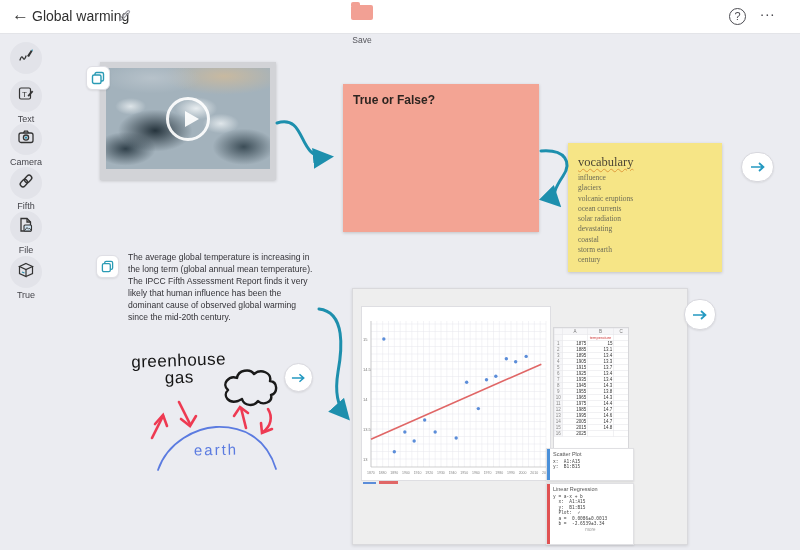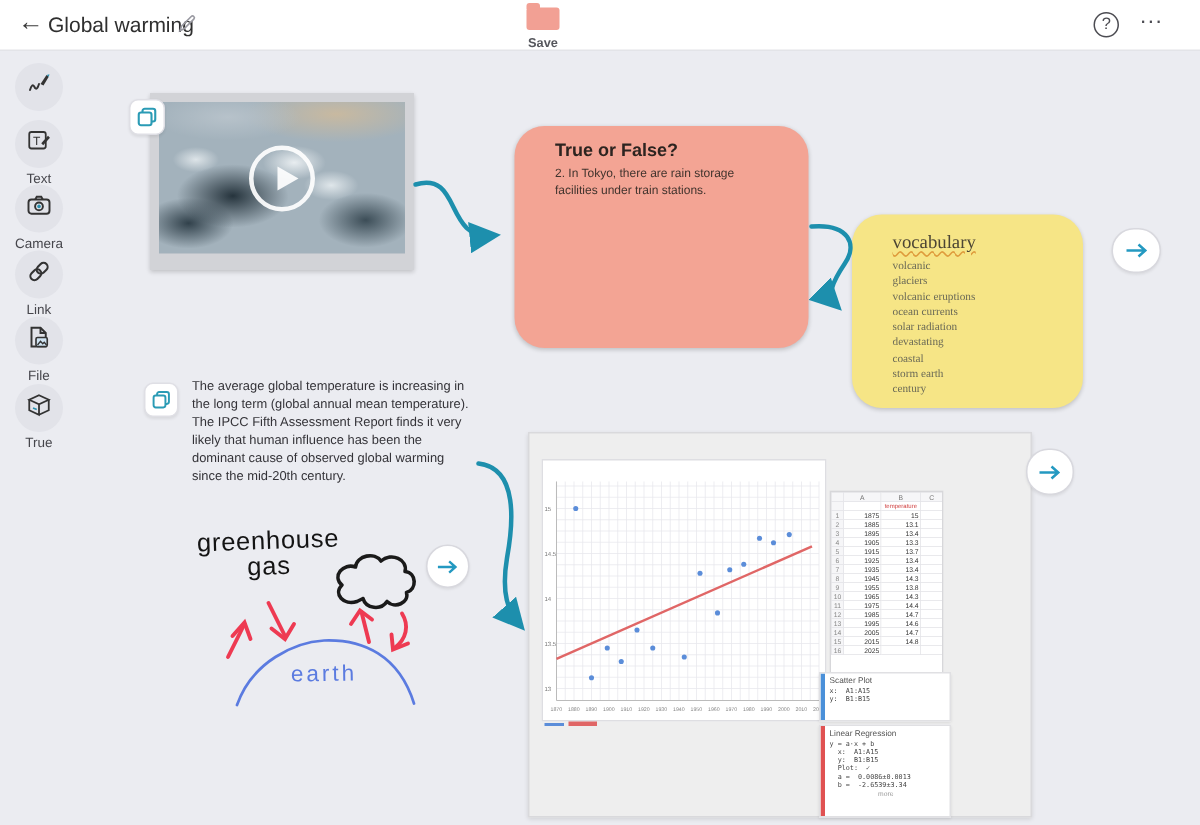--- a/index.html
+++ b/index.html
@@ -9,21 +9,21 @@
   
   .topbar{position:absolute;left:0;top:0;width:800px;height:34px;background:#fff;
           border-bottom:1px solid #e3e4e8;z-index:30;}
   .back{position:absolute;left:12px;top:5px;font-size:17px;color:#3a3a3a;cursor:pointer;}
   .title{position:absolute;left:32px;top:8px;font-size:14px;color:#2f2f2f;}
   .title-edit{position:absolute;left:118px;top:9px;width:14px;height:14px;color:#9a9aa2;}
   .savewrap{position:absolute;left:342px;top:3px;width:40px;text-align:center;cursor:pointer;}
   .folder{position:relative;margin:2px auto 0;width:22px;height:15px;background:#f2a094;border-radius:2px;}
   .folder:before{content:"";position:absolute;left:0;top:-3px;width:9px;height:4px;background:#f2a094;
                  border-radius:2px 2px 0 0;}
-  .savelabel{font-size:8.5px;color:#55565c;margin-top:3px;font-weight:bold;}
+  .savelabel{font-size:8.5px;color:#55565c;margin-top:15px;}
   .help{position:absolute;left:729px;top:8px;width:17px;height:17px;border:1.4px solid #4c4c52;border-radius:50%;
         font-size:11px;line-height:15px;text-align:center;color:#4c4c52;cursor:pointer;}
   .more{position:absolute;left:760px;top:2px;font-size:15px;color:#4c4c52;letter-spacing:1px;cursor:pointer;}
   
   .tool{position:absolute;left:8px;width:36px;text-align:center;z-index:20;}
   .tool .circ{width:32px;height:32px;margin:0 auto;background:#e2e3e9;border-radius:50%;
               display:flex;align-items:center;justify-content:center;cursor:pointer;}
   .tool .tlabel{font-size:9px;color:#46464c;margin-top:2px;}
   
   .badge{position:absolute;width:24px;height:24px;background:#fff;border:1px solid #dfdfe5;border-radius:6px;
@@ -41,21 +41,21 @@
         radial-gradient(ellipse 46px 26px at 12% 80%,#31414b 0%,rgba(49,65,75,0) 65%),
         radial-gradient(ellipse 48px 28px at 84% 78%,#3c4d57 0%,rgba(60,77,87,0) 65%),
         radial-gradient(ellipse 30px 16px at 55% 40%,#e8edf0 0%,rgba(232,237,240,0) 70%),
         radial-gradient(ellipse 26px 14px at 70% 55%,#dfe6ea 0%,rgba(223,230,234,0) 70%),
         radial-gradient(ellipse 22px 12px at 15% 38%,#dde4e8 0%,rgba(221,228,232,0) 70%),
         #a3b2bc;}
   .play{position:absolute;left:50%;top:50%;width:44px;height:44px;margin:-22px 0 0 -22px;border:3px solid #fff;
         border-radius:50%;opacity:.92;cursor:pointer;}
   .play:before{content:"";position:absolute;left:16px;top:11px;border-left:14px solid #fff;
                border-top:8px solid transparent;border-bottom:8px solid transparent;}
-  .note{position:absolute;box-shadow:0 1px 3px rgba(0,0,0,.18);z-index:5;padding:9px 27px;border-radius:20px;}
+  .note{position:absolute;box-shadow:0 1px 3px rgba(0,0,0,.18);z-index:5;padding:9px 10px;}
   .tfnote{left:343px;top:84px;width:196px;height:148px;background:#f3a494;}
   .tfnote .ntitle{font-size:12px;font-weight:bold;color:#2d2420;margin-bottom:4px;}
   .tfnote p{font-size:8px;line-height:10.5px;color:#41332d;margin:0 0 8px 0;}
   .vocab{left:568px;top:143px;width:154px;height:129px;background:#f6e586;font-family:Liberation Serif, serif;}
   .vocab .ntitle{font-size:12.5px;color:#4c4534;margin-bottom:3px;display:inline-block;
                  text-decoration:underline wavy #df9c3c 1px;text-underline-offset:2px;}
   .vocab li{font-size:7.5px;line-height:10.3px;color:#6c6b57;list-style:none;}
   .vocab ul{margin:0;padding:0;}
   .textblock{position:absolute;left:128px;top:251px;width:186px;z-index:5;}
   .textblock p{margin:0;font-size:8.6px;line-height:12px;color:#343338;}
@@ -153,21 +153,21 @@
     <div class="circ">
       <span>
         <svg width="18" height="18" viewBox="0 0 18 18">
             <g transform="rotate(-45 9 9)">
               <rect x="2" y="6.3" width="8" height="5.4" rx="2.7" fill="none" stroke="#333" stroke-width="1.4"></rect>
               <rect x="8" y="6.3" width="8" height="5.4" rx="2.7" fill="none" stroke="#333" stroke-width="1.4"></rect>
             </g>
           </svg>
       </span>
     </div>
-    <div class="tlabel">Link</div>
+    <div class="tlabel">Fifth</div>
   </div>
   <div class="tool" style="top:211px">
     <div class="circ">
       <span>
         <svg width="18" height="18" viewBox="0 0 18 18">
             <path d="M4 2.5 H10 L13.5 6 V15 H4 Z" fill="none" stroke="#333" stroke-width="1.3"></path>
             <path d="M10 2.5 V6 H13.5" fill="none" stroke="#333" stroke-width="1.3"></path>
             <rect x="7" y="9" width="7.5" height="6" rx="1" fill="#cfe3f2" stroke="#333" stroke-width="1.1"></rect>
             <path d="M8 14 L10 11.5 L11.5 13.2 L12.5 12.2 L14 14" fill="none" stroke="#333" stroke-width="0.9"></path>
           </svg>
@@ -196,28 +196,27 @@
   </div>
   <div class="video">
     <div class="ice">
       <div class="play"></div>
     </div>
   </div>
 
   <div class="note tfnote">
     <div class="ntitle">True or False?</div>
     <div id="tf-items">
-        <p>2. In Tokyo, there are rain storage facilities under train stations.</p>
       </div>
   </div>
 
   <div class="note vocab">
     <span class="ntitle">vocabulary</span>
     <ul id="vocab-list">
-        <li>volcanic</li>
+        <li>influence</li>
         <li>glaciers</li>
         <li>volcanic eruptions</li>
         <li>ocean currents</li>
         <li>solar radiation</li>
         <li>devastating</li>
         <li>coastal</li>
         <li>storm earth</li>
         <li>century</li>
       </ul>
   </div>

